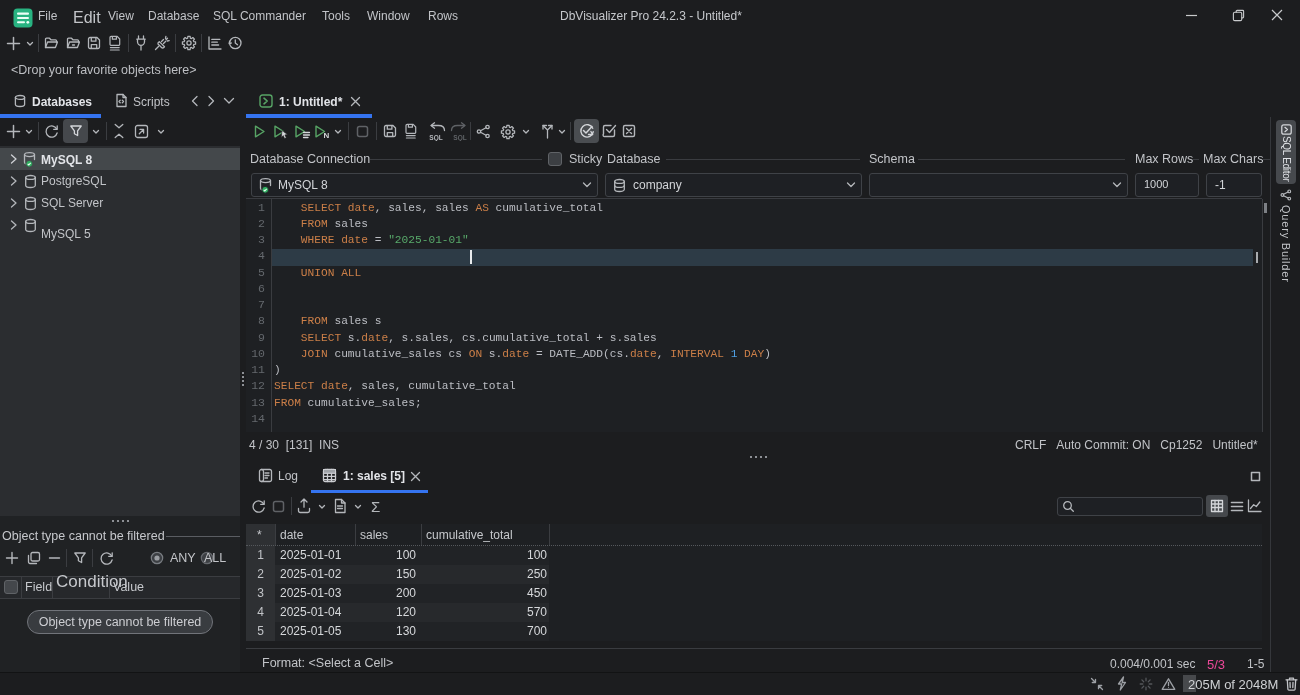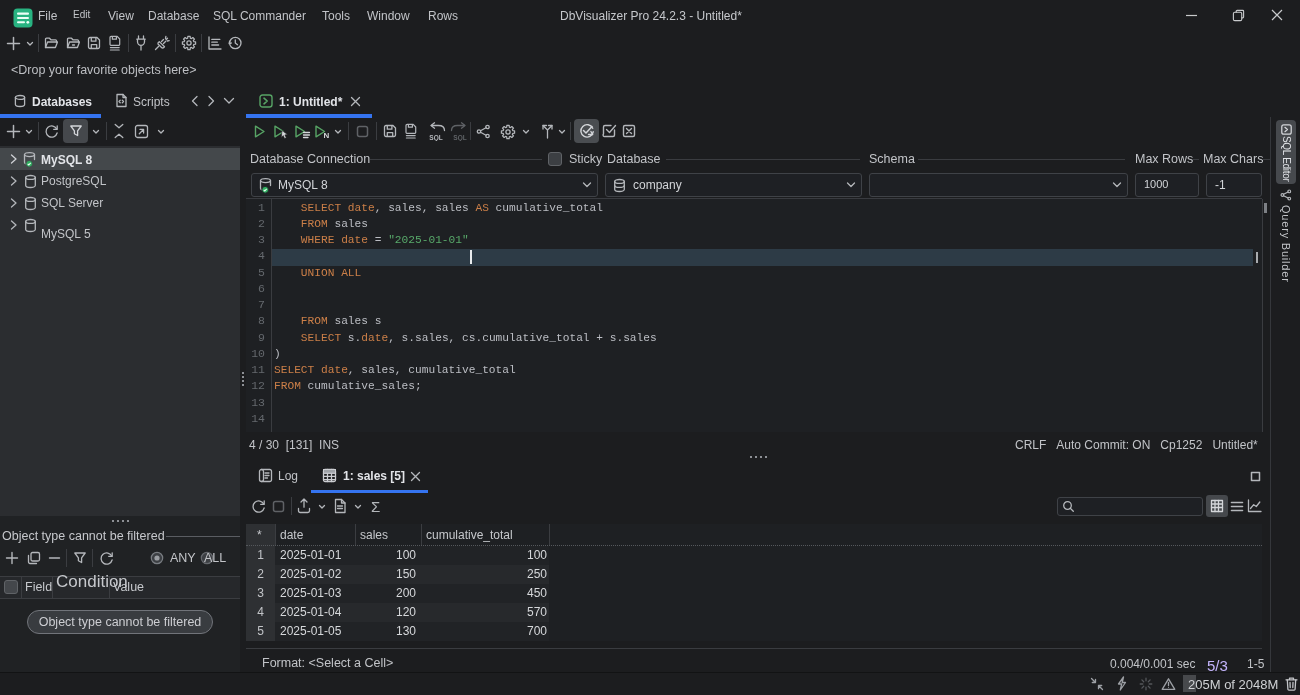--- a/index.html
+++ b/index.html
@@ -23,21 +23,21 @@
 
 <div class="ab" style="left:0;top:0;width:1300px;height:30px;background:#1c1d1f"></div>
 <svg class="ab" style="left:13px;top:8px" width="20" height="20" viewBox="0 0 20 20">
     <rect x="0.5" y="0.5" width="19" height="19" rx="4" fill="#28b381"></rect>
     <rect x="4" y="4.6" width="12" height="2.1" rx="1" fill="#eafff6"></rect>
     <rect x="4" y="8.9" width="12" height="2.1" rx="1" fill="#eafff6"></rect>
     <rect x="4" y="13.2" width="8" height="2.1" rx="1" fill="#eafff6"></rect>
     <circle cx="14.8" cy="14.3" r="1.4" fill="#eafff6"></circle>
   </svg>
 <div class="ab" style="left:38px;top:8.5px;font-size:12px;color:#c2c4c8">File</div>
-<div class="ab" style="left:73px;top:8.5px;font-size:10px;color:#c2c4c8">Edit</div>
+<div class="ab" style="left:73px;top:8.5px;font-size:16px;color:#c2c4c8">Edit</div>
 <div class="ab" style="left:108px;top:8.5px;font-size:12px;color:#c2c4c8">View</div>
 <div class="ab" style="left:148px;top:8.5px;font-size:12px;color:#c2c4c8">Database</div>
 <div class="ab" style="left:213px;top:8.5px;font-size:12px;color:#c2c4c8">SQL Commander</div>
 <div class="ab" style="left:322px;top:8.5px;font-size:12px;color:#c2c4c8">Tools</div>
 <div class="ab" style="left:367px;top:8.5px;font-size:12px;color:#c2c4c8">Window</div>
 <div class="ab" style="left:428px;top:8.5px;font-size:12px;color:#c2c4c8">Rows</div>
 <div class="ab" style="left:560px;top:8.5px;font-size:12px;color:#c6c8cc">DbVisualizer Pro 24.2.3 - Untitled*</div>
 <svg class="ab" style="left:1185px;top:9px" width="13" height="13" viewBox="0 0 13 13">
     <path d="M1 6.5h11" stroke="#c8cacc" stroke-width="1.2"></path>
   </svg>
@@ -395,20 +395,21 @@
 <div class="ab mono" style="left:274px;top:199.5px;font-size:11.2px;color:#bcbec4">
 <div class="cl">    <span class="k">SELECT date</span>, sales, sales <span class="k">AS</span> cumulative_total</div>
 <div class="cl">    <span class="k">FROM</span> sales</div>
 <div class="cl">    <span class="k">WHERE date</span> = <span class="s">"2025-01-01"</span></div>
 <div class="cl"> </div>
 <div class="cl">    <span class="k">UNION ALL</span></div>
 <div class="cl"> </div>
 <div class="cl"> </div>
 <div class="cl">    <span class="k">FROM</span> sales s</div>
 <div class="cl">    <span class="k">SELECT</span> s.<span class="k">date</span>, s.sales, cs.cumulative_total + s.sales</div>
+<div class="cl">    <span class="k">JOIN</span> cumulative_sales cs <span class="k">ON</span> s.<span class="k">date</span> = DATE_ADD(cs.<span class="k">date</span>, <span class="k">INTERVAL</span> <span class="n">1</span> <span class="k">DAY</span>)</div>
 <div class="cl">)</div>
 <div class="cl"><span class="k">SELECT date</span>, sales, cumulative_total</div>
 <div class="cl"><span class="k">FROM</span> cumulative_sales;</div>
 </div>
 <div class="ab" style="left:470px;top:250.4px;width:1.5px;height:14px;background:#e8eaec"></div>
 <div class="ab" style="left:1262px;top:199px;width:1px;height:233px;background:#3a3c40"></div>
 <div class="ab" style="left:1256px;top:252px;width:2px;height:11px;background:#a8abaf"></div>
 <div class="ab" style="left:1263.5px;top:203px;width:3px;height:10px;background:#7d8085"></div>
 
 <div class="ab" style="left:249px;top:438px;font-size:12px;color:#c2c4c8">4 / 30&nbsp;&nbsp;[131]&nbsp;&nbsp;INS</div>
@@ -494,21 +495,21 @@
 <div class="sep" style="left:421px;top:524px;height:22px;background:#3b3d41"></div>
 <div class="sep" style="left:549px;top:524px;height:22px;background:#3b3d41"></div>
 <div class="ab" style="left:246px;top:545px;width:1016px;height:0;border-top:1px dotted #55585c"></div>
 <div class="gridrow" style="left:246px;top:546px;width:18px;text-align:right;color:#c2c4c8;font-size:12px">1<br>2<br>3<br>4<br>5</div>
 <div class="gridrow" style="left:280px;top:546px;color:#d6d8db;font-size:12px">2025-01-01<br>2025-01-02<br>2025-01-03<br>2025-01-04<br>2025-01-05</div>
 <div class="gridrow" style="left:355px;top:546px;width:61px;text-align:right;color:#d6d8db;font-size:12px">100<br>150<br>200<br>120<br>130</div>
 <div class="gridrow" style="left:421px;top:546px;width:126px;text-align:right;color:#d6d8db;font-size:12px">100<br>250<br>450<br>570<br>700</div>
 
 <div class="ab" style="left:246px;top:648px;width:1016px;height:1px;background:#3a3c40"></div>
 <div class="ab" style="left:262px;top:656px;font-size:12.5px;color:#c2c4c8">Format: &lt;Select a Cell&gt;</div>
-<div class="ab" style="left:1110px;top:656.5px;font-size:12px;color:#c2c4c8">0.004/0.001 sec</div><div class="ab" style="left:1207px;top:656.5px;font-size:15px;color:#c4b5fd">5/3</div><div class="ab" style="left:1247px;top:656.5px;font-size:12px;color:#c2c4c8">1-5</div>
+<div class="ab" style="left:1110px;top:656.5px;font-size:12px;color:#c2c4c8">0.004/0.001 sec</div><div class="ab" style="left:1207px;top:656.5px;font-size:13px;color:#ec4899">5/3</div><div class="ab" style="left:1247px;top:656.5px;font-size:12px;color:#c2c4c8">1-5</div>
 
 <div class="ab" style="left:1270px;top:117px;width:1px;height:555px;background:#35373b"></div>
 <div class="ab" style="left:1276px;top:120px;width:20px;height:64px;background:#46494d;border-radius:4px"></div>
 <svg class="ab" style="left:1281px;top:124px" width="11" height="11" viewBox="0 0 14 14">
     <rect x="1" y="1" width="12" height="12" rx="2.5" class="st" style="stroke:#d4d6da;stroke-width:1.6"></rect>
     <path d="M5 4.2L8.2 7 5 9.8" class="st" style="stroke:#d4d6da;stroke-width:1.6"></path>
   </svg>
 <div class="ab" style="left:1280.5px;top:136px;font-size:10px;letter-spacing:-0.3px;color:#e2e4e8;writing-mode:vertical-rl">SQL Editor</div>
 <svg class="ab" style="left:1280px;top:189px" width="12" height="12" viewBox="0 0 14 14">
     <circle cx="2.8" cy="7" r="1.6" class="st"></circle>

